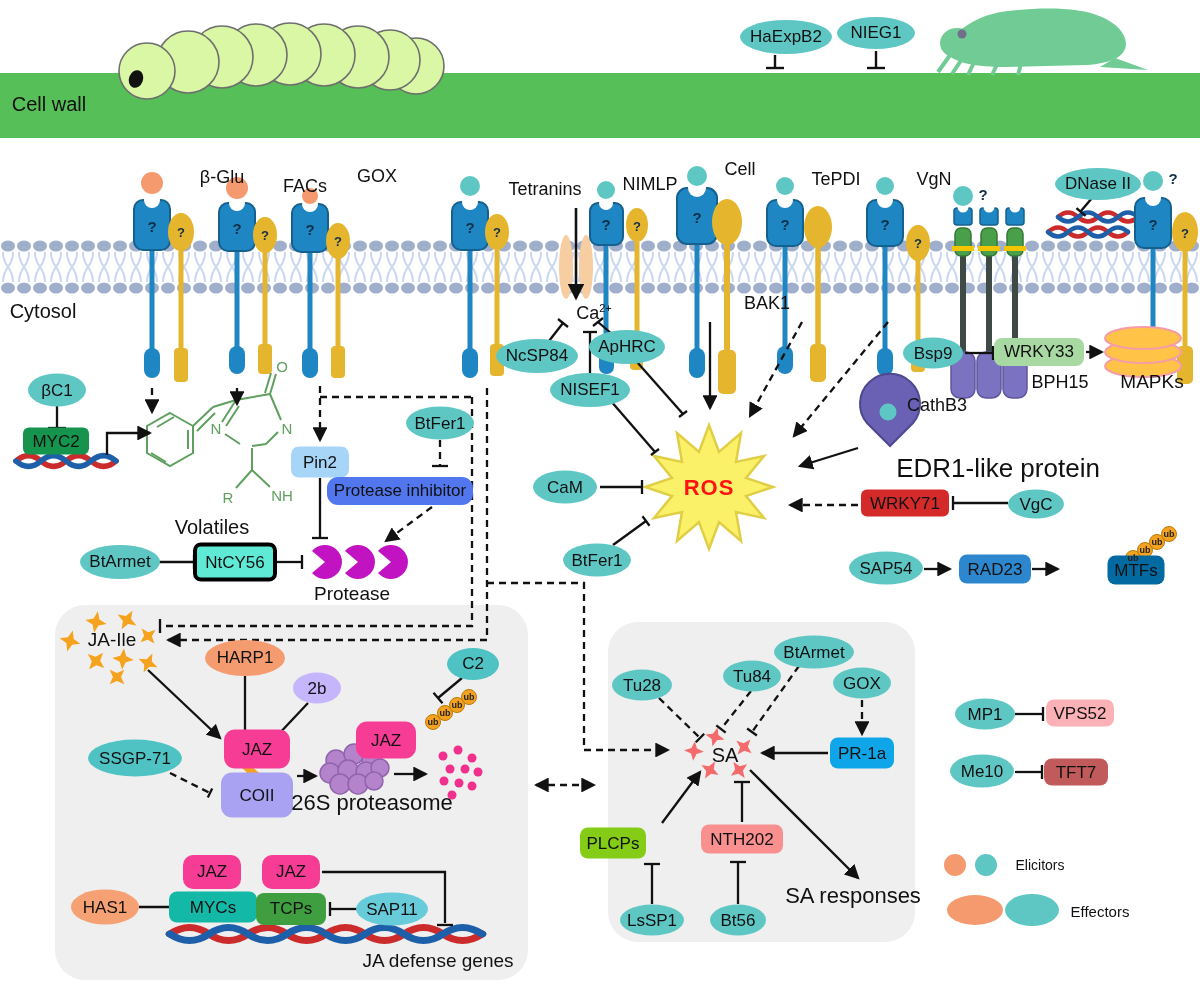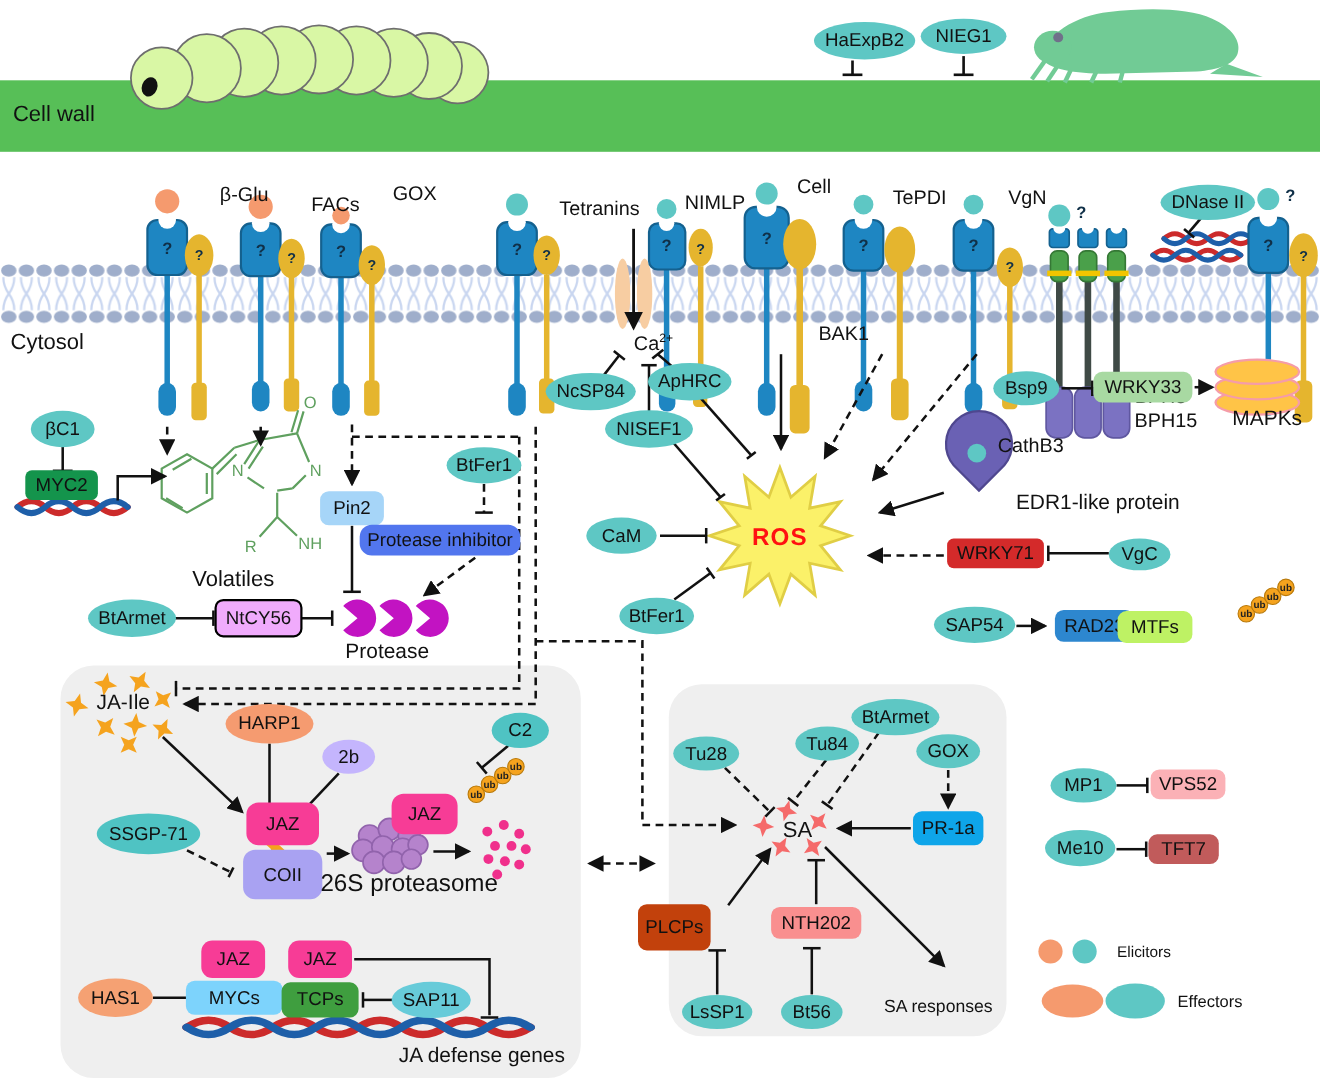--- a/index.html
+++ b/index.html
@@ -469,46 +469,46 @@
 <div class="q" style="left:983px;top:194px">?</div>
 <div class="q" style="left:1173px;top:178px">?</div>
 
 <div class="oval" style="left:57px;top:390px;width:58px;height:33px">βC1</div>
 <div class="bx" style="left:56px;top:441px;width:66px;height:27px;background:#14944C;border-radius:6px">MYC2</div>
 <div class="lbl big" style="left:212px;top:527px">Volatiles</div>
 <div class="bx" style="left:320px;top:462px;width:58px;height:31px;background:#A6D5F8">Pin2</div>
 <div class="oval" style="left:440px;top:423px;width:68px;height:33px">BtFer1</div>
 <div class="bx" style="left:400px;top:491px;width:146px;height:28px;background:#5276EE;border-radius:11px">Protease inhibitor</div>
 <div class="oval" style="left:120px;top:562px;width:80px;height:34px">BtArmet</div>
-<div class="bx" style="left:235px;top:562px;width:76px;height:31px;background:#f0abfc;border:2px solid #000000">NtCY56</div>
+<div class="bx" style="left:235px;top:562px;width:76px;height:31px;background:#5eead4;border:4px solid #000000">NtCY56</div>
 <div class="lbl" style="left:352px;top:593px;font-size:19px">Protease</div>
 
 <div class="lbl" style="left:282px;top:366px;color:#5FA05F;font-size:15px">O</div>
 <div class="lbl" style="left:216px;top:428px;color:#5FA05F;font-size:15px">N</div>
 <div class="lbl" style="left:287px;top:428px;color:#5FA05F;font-size:15px">N</div>
 <div class="lbl" style="left:228px;top:497px;color:#5FA05F;font-size:15px">R</div>
 <div class="lbl" style="left:282px;top:495px;color:#5FA05F;font-size:15px">NH</div>
 
 <div class="oval" style="left:537px;top:356px;width:82px;height:34px">NcSP84</div>
 <div class="oval" style="left:627px;top:347px;width:76px;height:34px">ApHRC</div>
 <div class="oval" style="left:590px;top:390px;width:80px;height:34px">NISEF1</div>
 <div class="oval" style="left:565px;top:487px;width:64px;height:33px">CaM</div>
 <div class="oval" style="left:597px;top:560px;width:68px;height:33px">BtFer1</div>
 <div class="lbl ros" style="left:709px;top:488px">ROS</div>
 
 <div class="oval" style="left:933px;top:353px;width:60px;height:31px">Bsp9</div>
 <div class="bx" style="left:1039px;top:352px;width:90px;height:28px;background:#A8D9A2">WRKY33</div>
 <div class="lbl" style="left:1152px;top:381px;font-size:19px">MAPKs</div>
 <div class="lbl" style="left:937px;top:405px">CathB3</div>
-<div class="lbl" style="left:998px;top:457px;font-size:19px">EDR1-like protein</div>
+<div class="lbl" style="left:998px;top:468px;font-size:26px">EDR1-like protein</div>
 <div class="bx" style="left:905px;top:503px;width:88px;height:27px;background:#D42A2A;border-radius:6px">WRKY71</div>
 <div class="oval" style="left:1036px;top:504px;width:56px;height:29px">VgC</div>
 <div class="oval" style="left:886px;top:568px;width:74px;height:33px">SAP54</div>
 <div class="bx" style="left:995px;top:569px;width:72px;height:29px;background:#2D87CF">RAD23</div>
-<div class="bx" style="left:1050px;top:570px;width:68px;height:29px;background:#bef264">MTFs</div>
+<div class="bx" style="left:1136px;top:570px;width:57px;height:29px;background:#0369a1">MTFs</div>
 <div class="oval" style="left:985px;top:714px;width:60px;height:31px">MP1</div>
 <div class="bx" style="left:1080px;top:713px;width:68px;height:27px;background:#FBB1B6">VPS52</div>
 <div class="oval" style="left:982px;top:771px;width:64px;height:33px">Me10</div>
 <div class="bx" style="left:1076px;top:772px;width:64px;height:27px;background:#C15B5B">TFT7</div>
 
 <div class="ub" style="left:433px;top:722px">ub</div>
 <div class="ub" style="left:445px;top:713px">ub</div>
 <div class="ub" style="left:457px;top:705px">ub</div>
 <div class="ub" style="left:469px;top:697px">ub</div>
 <div class="ub" style="left:1133px;top:558px">ub</div>
@@ -520,34 +520,34 @@
 <div class="oval" style="left:245px;top:658px;width:80px;height:36px;background:#F59B70">HARP1</div>
 <div class="oval" style="left:317px;top:688px;width:48px;height:31px;background:#c4b5fd">2b</div>
 <div class="oval" style="left:473px;top:664px;width:52px;height:32px;background:#4FC3C3">C2</div>
 <div class="oval" style="left:135px;top:758px;width:94px;height:37px;background:#4FC3C3">SSGP-71</div>
 <div class="bx" style="left:257px;top:749px;width:66px;height:39px;background:#F73C96;border-radius:11px">JAZ</div>
 <div class="bx" style="left:257px;top:795px;width:72px;height:45px;background:#A9A2F2;border-radius:11px">COII</div>
 <div class="bx" style="left:386px;top:740px;width:60px;height:37px;background:#F73C96;border-radius:11px">JAZ</div>
 <div class="lbl" style="left:372px;top:803px;font-size:22px">26S proteasome</div>
 <div class="oval" style="left:105px;top:907px;width:68px;height:35px;background:#F5A173">HAS1</div>
 <div class="bx" style="left:212px;top:872px;width:58px;height:34px;background:#F73C96;border-radius:10px">JAZ</div>
-<div class="bx" style="left:213px;top:907px;width:88px;height:31px;background:#7dd3fc">MYCs</div>
+<div class="bx" style="left:213px;top:907px;width:88px;height:31px;background:#14b8a6">MYCs</div>
 <div class="bx" style="left:291px;top:872px;width:58px;height:34px;background:#F73C96;border-radius:10px">JAZ</div>
 <div class="bx" style="left:291px;top:909px;width:70px;height:32px;background:#3F9E3F">TCPs</div>
 <div class="oval" style="left:392px;top:909px;width:72px;height:33px;background:#67CBD9">SAP11</div>
 <div class="lbl" style="left:438px;top:960px;font-size:19px">JA defense genes</div>
 
 <div class="oval" style="left:642px;top:685px;width:60px;height:31px">Tu28</div>
 <div class="oval" style="left:752px;top:676px;width:58px;height:31px">Tu84</div>
 <div class="oval" style="left:814px;top:652px;width:80px;height:33px">BtArmet</div>
 <div class="oval" style="left:862px;top:683px;width:58px;height:31px">GOX</div>
 <div class="lbl sa" style="left:725px;top:755px">SA</div>
 <div class="bx" style="left:862px;top:753px;width:64px;height:31px;background:#0ea5e9">PR-1a</div>
-<div class="bx" style="left:613px;top:843px;width:66px;height:42px;background:#c2410c">PLCPs</div>
+<div class="bx" style="left:613px;top:843px;width:66px;height:31px;background:#84cc16">PLCPs</div>
 <div class="bx" style="left:742px;top:839px;width:82px;height:29px;background:#F98F8F">NTH202</div>
 <div class="oval" style="left:652px;top:920px;width:64px;height:31px">LsSP1</div>
 <div class="oval" style="left:738px;top:920px;width:56px;height:31px">Bt56</div>
-<div class="lbl" style="left:853px;top:916px;font-size:16px">SA responses</div>
+<div class="lbl" style="left:853px;top:896px;font-size:22px">SA responses</div>
 
 <div class="lbl" style="left:1040px;top:865px;font-size:14px">Elicitors</div>
 <div class="lbl" style="left:1100px;top:911px;font-size:15px">Effectors</div>
 
 </div>
 
 </body></html>

